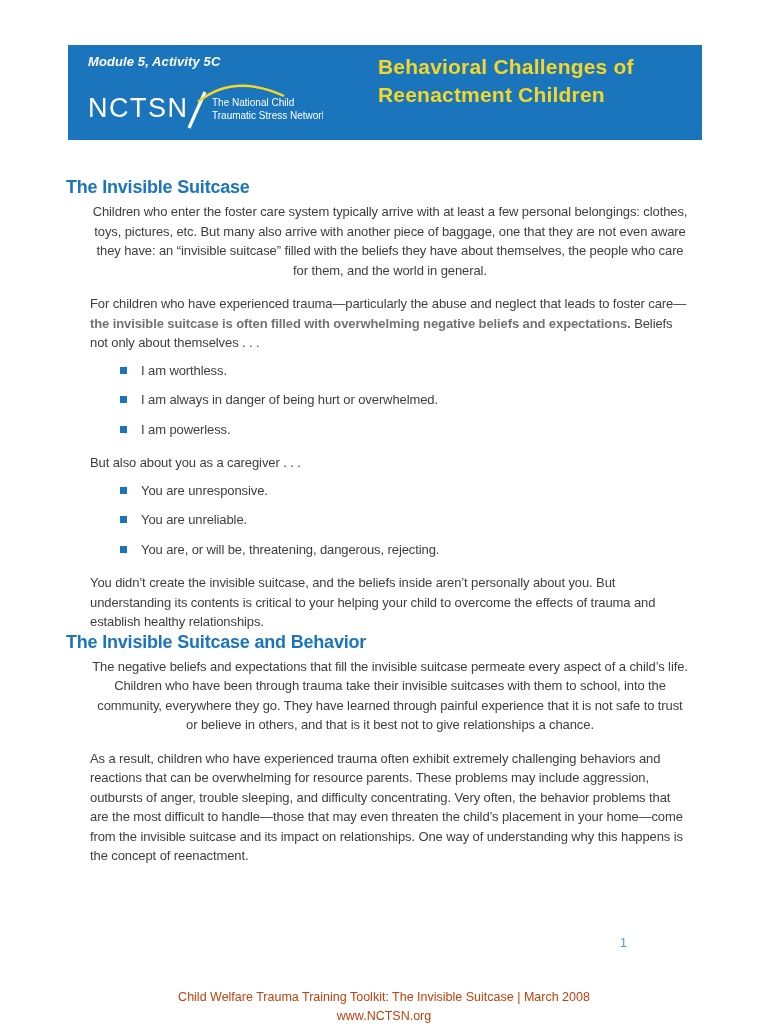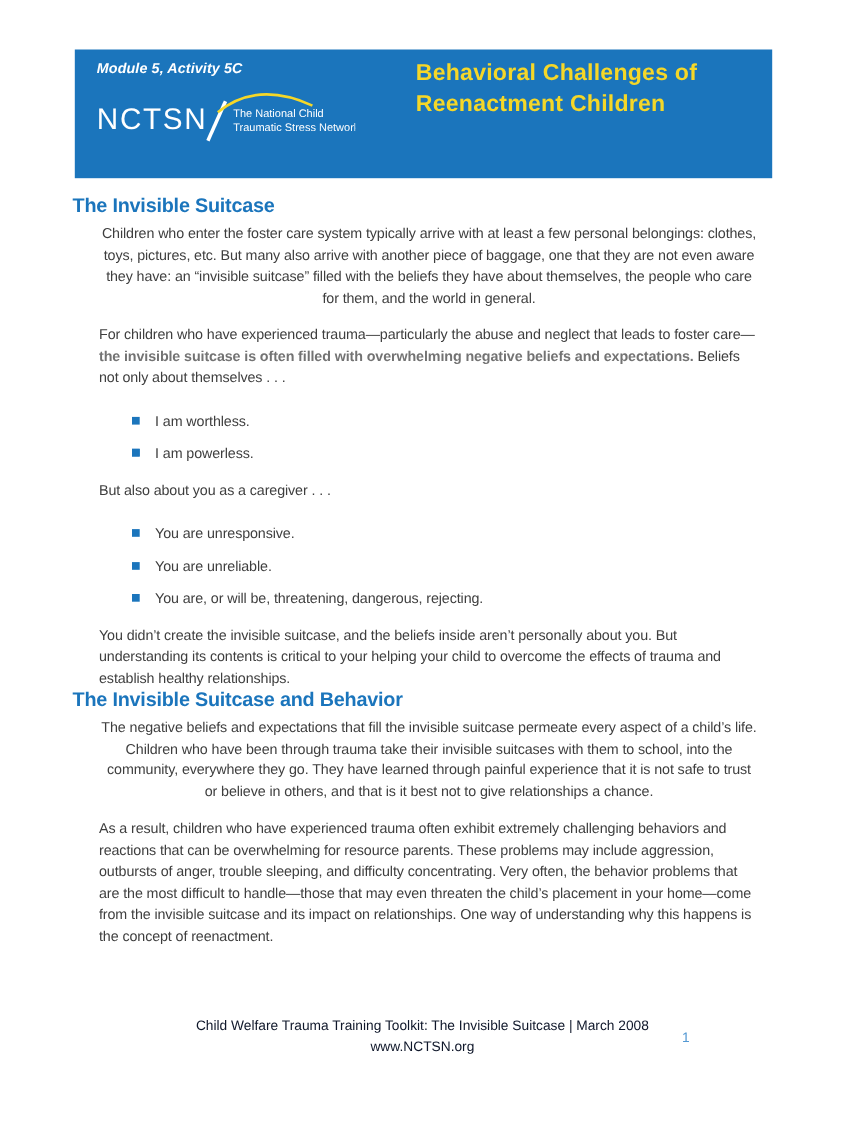--- a/index.html
+++ b/index.html
@@ -6,21 +6,21 @@
   body{
     width:768px;height:1024px;
     background:#ffffff;
     font-family:"Liberation Sans", sans-serif;
     position:relative;
     overflow:hidden;
   }
   
   .banner{
     position:absolute;left:68px;top:45px;
-    width:634px;height:117px;
+    width:634px;height:95px;
     background:#1B75BC;
     color:#ffffff;
   }
   .banner-left{position:absolute;left:20px;top:9px;}
   .module-label{
     font-size:13px;font-weight:bold;font-style:italic;color:#ffffff;
     letter-spacing:0.1px;
   }
   .logo-svg{position:absolute;left:0px;top:26px;}
   .banner-right{position:absolute;left:310px;top:8px;}
@@ -43,33 +43,33 @@
   .h1-space{margin-top:37px;}
   .h2-space{}
   .para{
     margin:14px 0 0 24px;width:600px;
     font-size:13px;line-height:19.5px;color:#3E3E3E;
     letter-spacing:-0.1px;
   }
   .para.first{margin-top:4px;text-align:center;}
   .bold-blue{color:#737373;font-weight:bold;}
   ul.blue-bullets{
-    list-style:none;margin:20px 0 0 54px;padding:0;width:540px;
+    list-style:none;margin:8px 0 0 54px;padding:0;width:540px;
   }
   ul.blue-bullets li{
     position:relative;padding-left:21px;margin-bottom:10px;
     font-size:13px;line-height:19.5px;color:#3E3E3E;letter-spacing:-0.1px;
   }
   ul.blue-bullets li .sq{
     position:absolute;left:0;top:6px;width:7px;height:7px;background:#1B75BC;
   }
   
   .footer{
-    position:absolute;left:0;top:923px;width:768px;
-    text-align:center;color:#0f172a;font-size:12.5px;line-height:18.5px;
+    position:absolute;left:0;top:988px;width:768px;
+    text-align:center;color:#c2410c;font-size:12.5px;line-height:18.5px;
   }
   .page-number{
     position:absolute;left:620px;top:936px;
     color:#5499D3;font-size:12.5px;
   }
 </style>
 </head>
 <body>
 
 <div class="banner">
@@ -97,20 +97,21 @@
 
   <p class="para"><span>For children who have experienced trauma—particularly the abuse and neglect that leads to foster care—</span><span class="bold-blue">the invisible suitcase is often filled with overwhelming negative beliefs and expectations.</span><span> Beliefs not only about themselves . . .</span></p>
 
   <ul class="blue-bullets">
     <li>
       <span class="sq"></span>
       <span>I am worthless.</span>
     </li>
     <li>
       <span class="sq"></span>
+      <span>I am always in danger of being hurt or overwhelmed.</span>
     </li>
     <li>
       <span class="sq"></span>
       <span>I am powerless.</span>
     </li>
   </ul>
 
   <p class="para">But also about you as a caregiver . . .</p>
 
   <ul class="blue-bullets">

